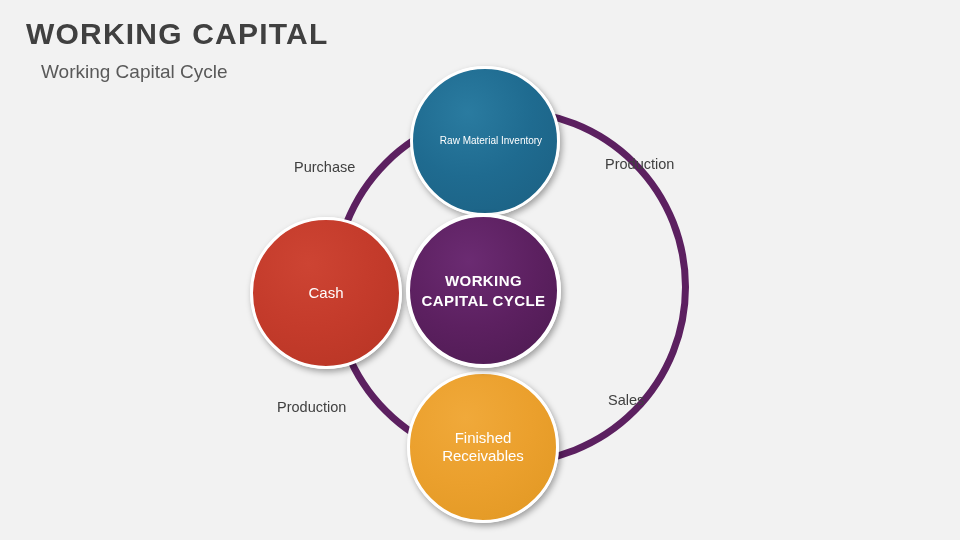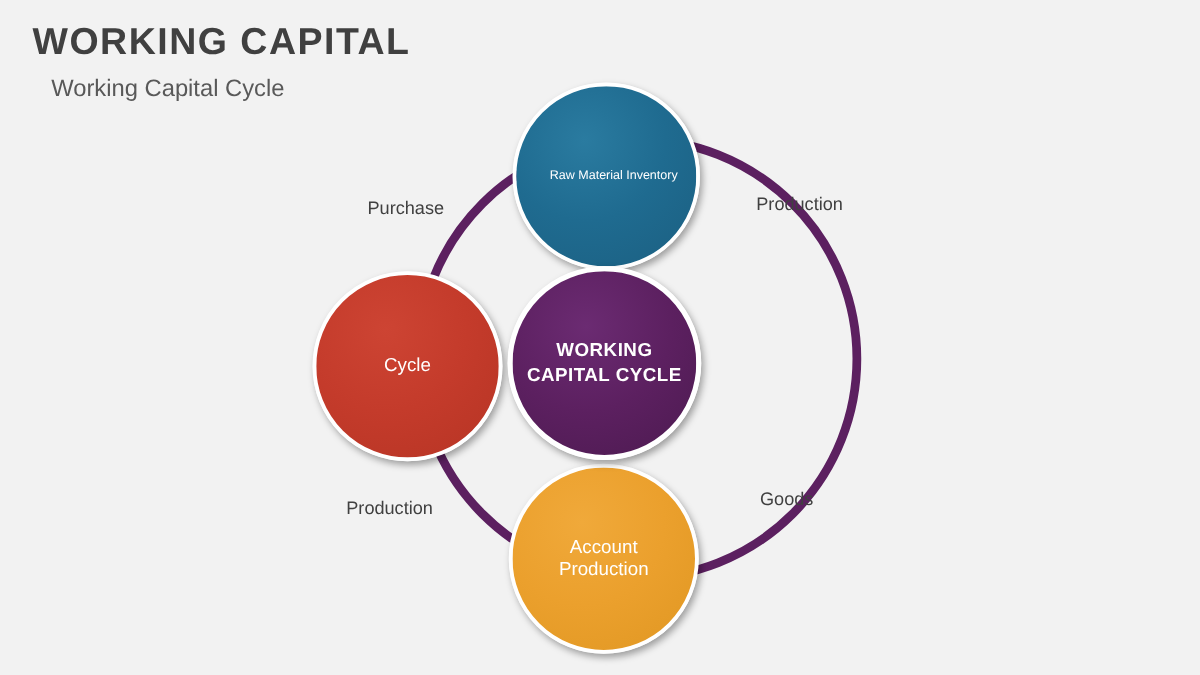--- a/index.html
+++ b/index.html
@@ -152,30 +152,30 @@
   <div id="diagram">
 
     <div class="ring"></div>
 
     <div class="circle" id="c-raw">
       <span class="label">Raw Material Inventory</span>
     </div>
 
 
     <div class="circle" id="c-account">
-      <span class="label">Account Production</span>
+      <span class="label">Finished Receivables</span>
     </div>
 
     <div class="circle" id="c-cash">
-      <span class="label">Cycle</span>
+      <span class="label">Cash</span>
     </div>
 
     <div class="circle" id="c-center">
       <span class="label">WORKING CAPITAL CYCLE</span>
     </div>
 
     <div class="edge-label" id="l-purchase">Purchase</div>
     <div class="edge-label" id="l-production">Production</div>
-    <div class="edge-label" id="l-sales">Goods</div>
+    <div class="edge-label" id="l-sales">Sales</div>
     <div class="edge-label" id="l-collection">Production</div>
 
   </div>
 </div>
 
 </body></html>

